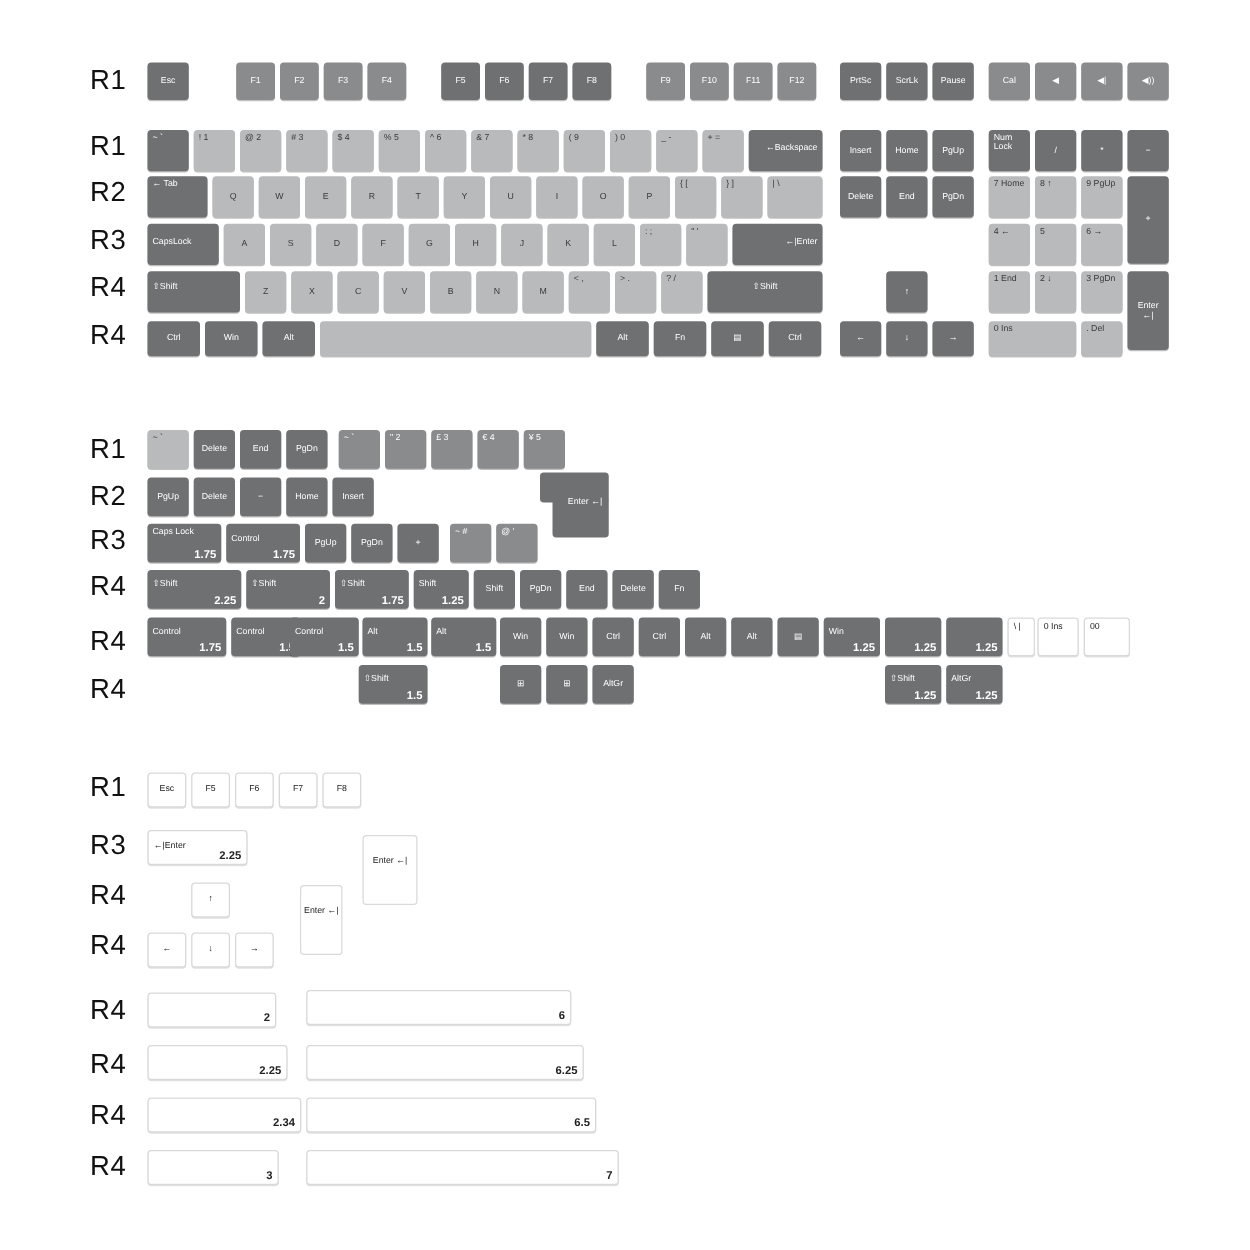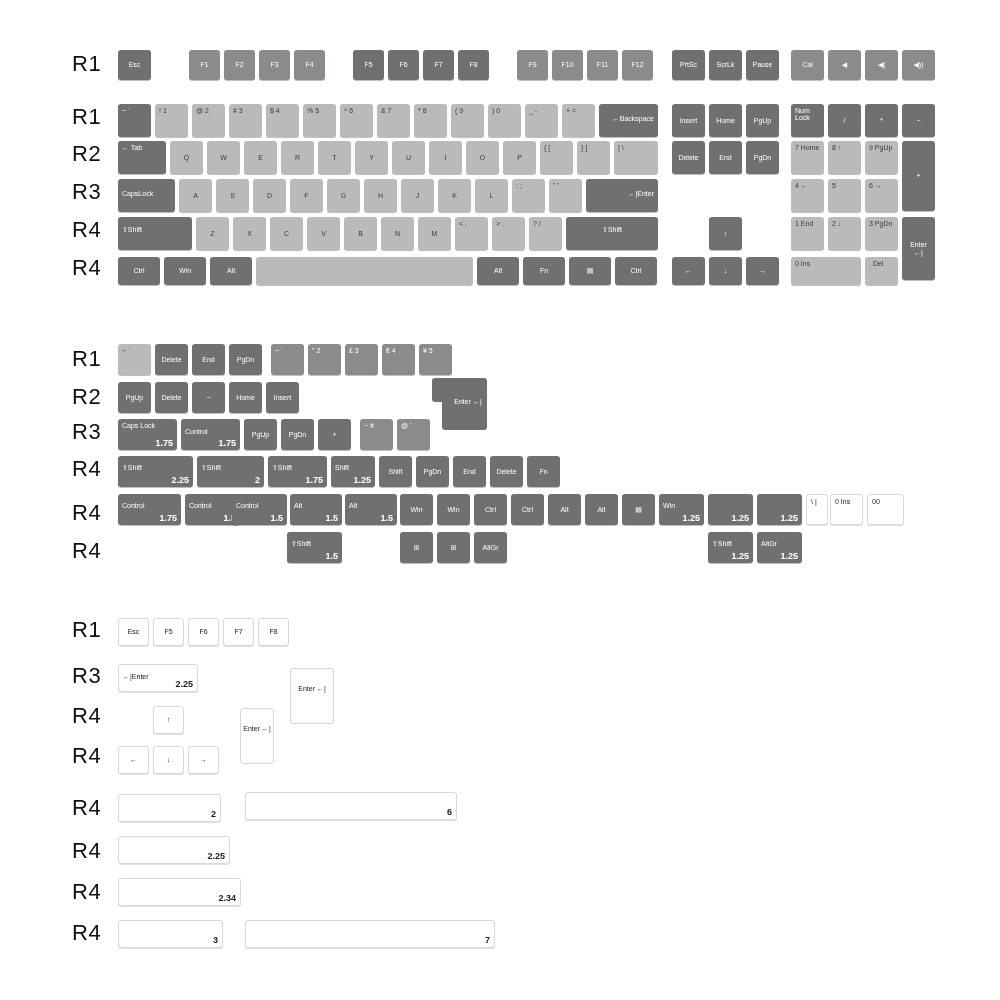--- a/index.html
+++ b/index.html
@@ -708,17 +708,23 @@
   <div class="key c-white" style="left:118px;top:878px;width:123px;height:28px;">
       <span class="u">2.34</span>
     </div>
   <div class="key c-white" style="left:118px;top:920px;width:105px;height:28px;">
       <span class="u">3</span>
     </div>
 
   <div class="key c-white" style="left:245px;top:792px;width:212px;height:28px;">
       <span class="u">6</span>
     </div>
+  <div class="key c-white" style="left:245px;top:836px;width:222px;height:28px;">
+      <span class="u">6.25</span>
+    </div>
+  <div class="key c-white" style="left:245px;top:878px;width:232px;height:28px;">
+      <span class="u">6.5</span>
+    </div>
   <div class="key c-white" style="left:245px;top:920px;width:250px;height:28px;">
       <span class="u">7</span>
     </div>
 
 </div>
 
 </body></html>

